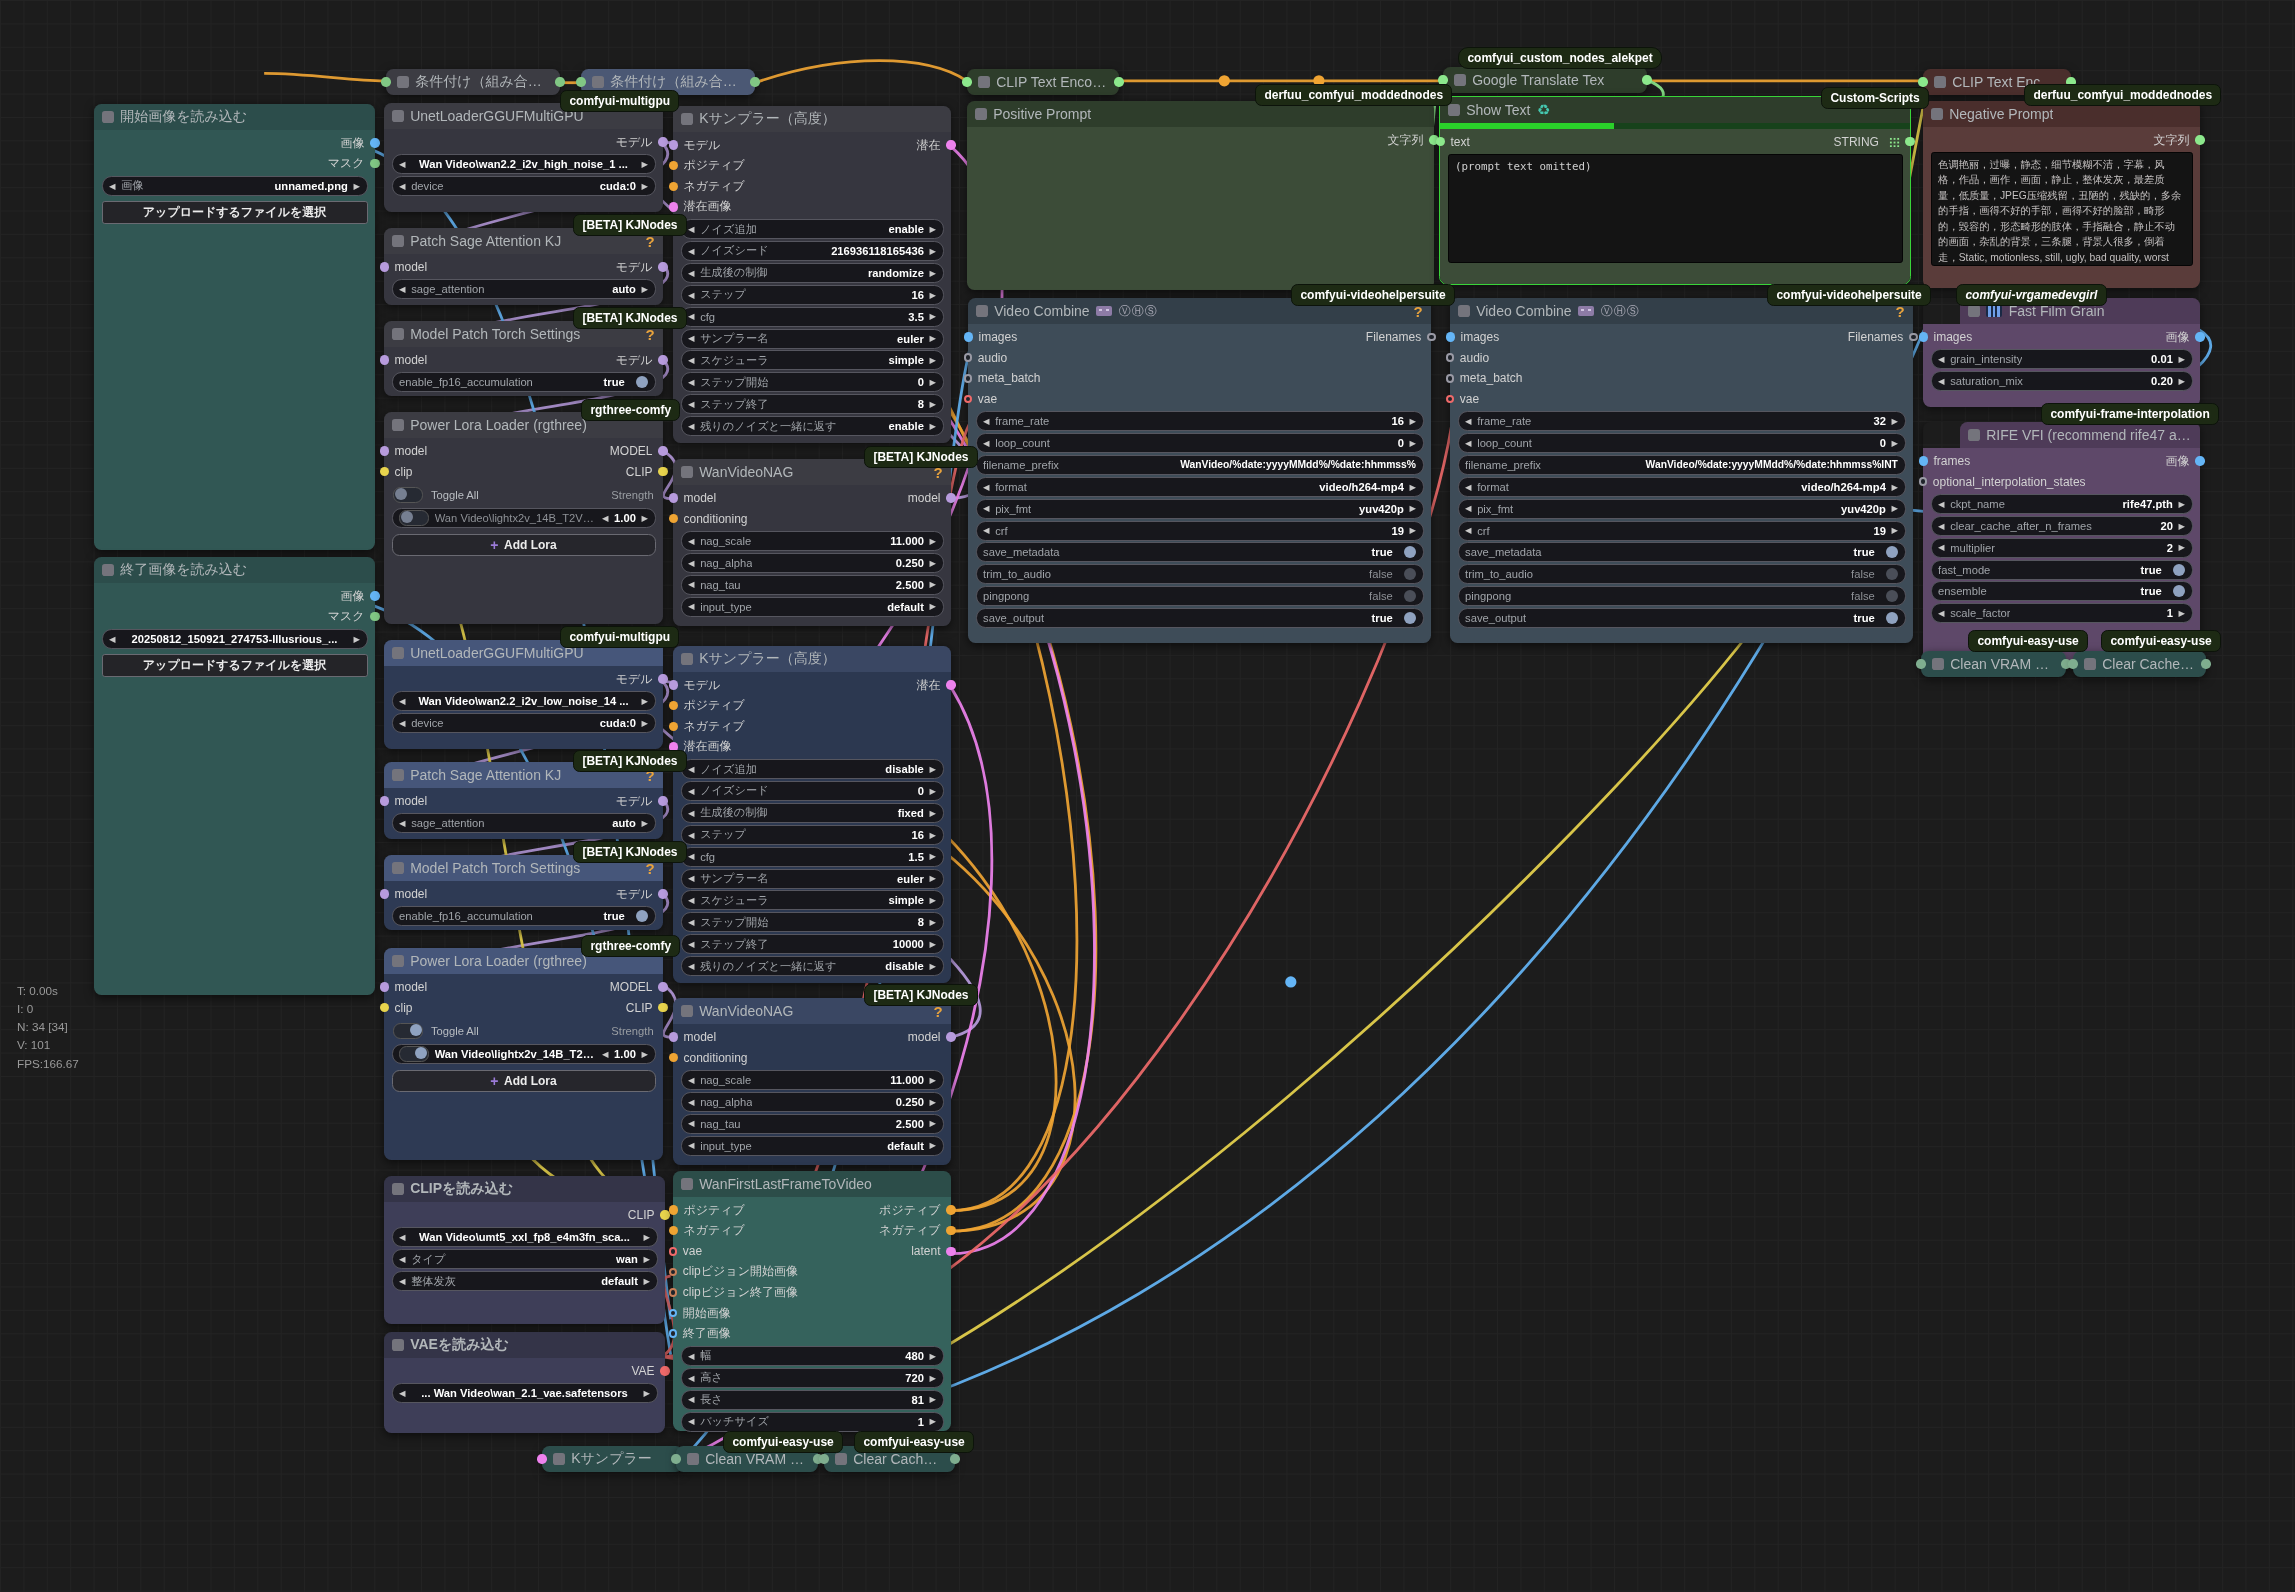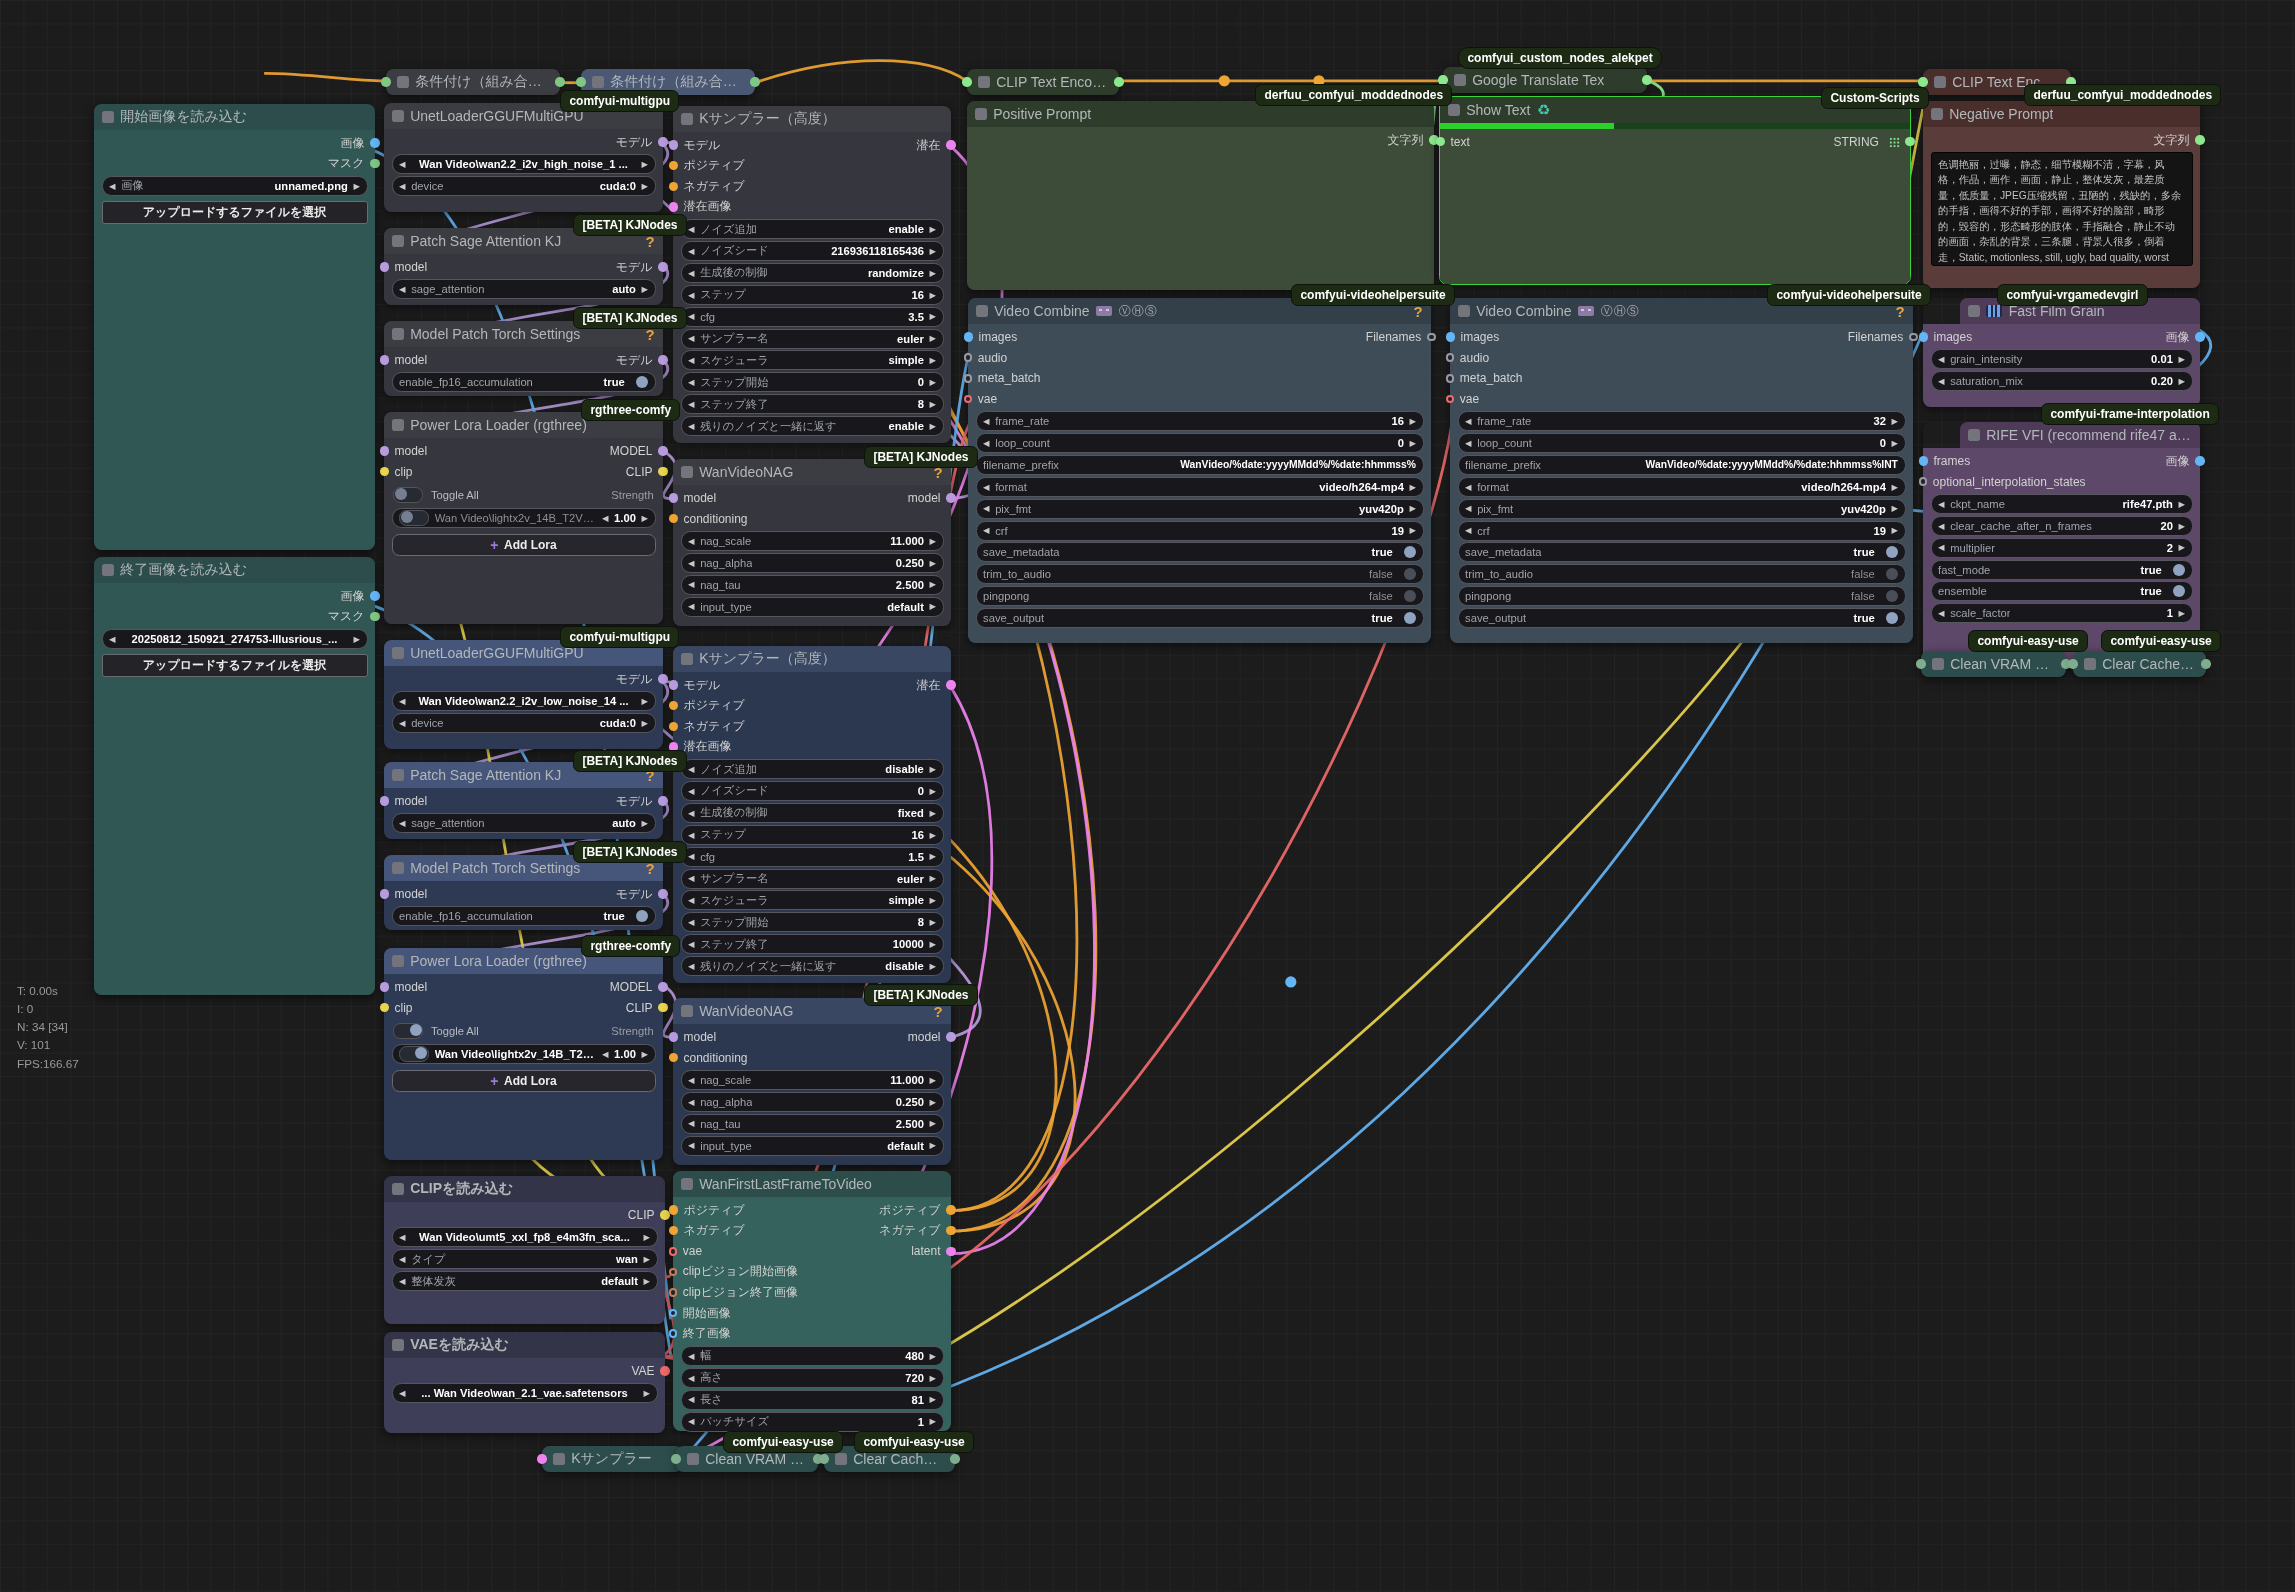--- a/index.html
+++ b/index.html
@@ -1047,20 +1047,21 @@
           <span class="iocell in">
             <span class="port-dot" style="background: rgb(140, 232, 140);"></span>
             <span class="plabel">text</span>
           </span>
           <span class="iocell out">
             <span class="plabel">STRING</span>
             <span class="grid-icon"></span>
             <span class="port-dot" style="background: rgb(140, 232, 140);"></span>
           </span>
         </div>
+        <div class="ta mono" style="height: 109px;">(prompt text omitted)</div>
       </div>
     </div>
     <div class="node t-slate" style="left: 1450px; top: 298px; width: 463px; height: 345px;">
       <div class="header">
         <span class="cbox"></span>
         <span class="title">Video Combine</span>
         <span class="cam-icon"></span>
         <span class="vhs">ⓋⒽⓈ</span>
         <span class="help">?</span>
       </div>
@@ -1293,21 +1294,21 @@
     <div class="badge" style="left: 864px; top: 446px;">[BETA] KJNodes</div>
     <div class="badge" style="left: 864px; top: 984px;">[BETA] KJNodes</div>
     <div class="badge" style="left: 723px; top: 1431px;">comfyui-easy-use</div>
     <div class="badge" style="left: 854px; top: 1431px;">comfyui-easy-use</div>
     <div class="badge" style="left: 1255px; top: 84px;">derfuu_comfyui_moddednodes</div>
     <div class="badge" style="left: 1291px; top: 284px;">comfyui-videohelpersuite</div>
     <div class="badge" style="left: 1458px; top: 47px; border-radius: 10px;">comfyui_custom_nodes_alekpet</div>
     <div class="badge" style="left: 1821px; top: 87px;">Custom-Scripts</div>
     <div class="badge" style="left: 1767px; top: 284px;">comfyui-videohelpersuite</div>
     <div class="badge" style="left: 2024px; top: 84px;">derfuu_comfyui_moddednodes</div>
-    <div class="badge" style="left: 1997px; top: 284px;">comfyui-vrgamedevgirl</div>
+    <div class="badge" style="left: 1956px; top: 284px; font-style: italic;">comfyui-vrgamedevgirl</div>
     <div class="badge" style="left: 2041px; top: 403px;">comfyui-frame-interpolation</div>
     <div class="badge" style="left: 1968px; top: 630px;">comfyui-easy-use</div>
     <div class="badge" style="left: 2101px; top: 630px;">comfyui-easy-use</div>
     <div id="stats" style="left: 17px; top: 982px;">
       <div>T: 0.00s</div>
       <div>I: 0</div>
       <div>N: 34 [34]</div>
       <div>V: 101</div>
       <div>FPS:166.67</div>
     </div>

